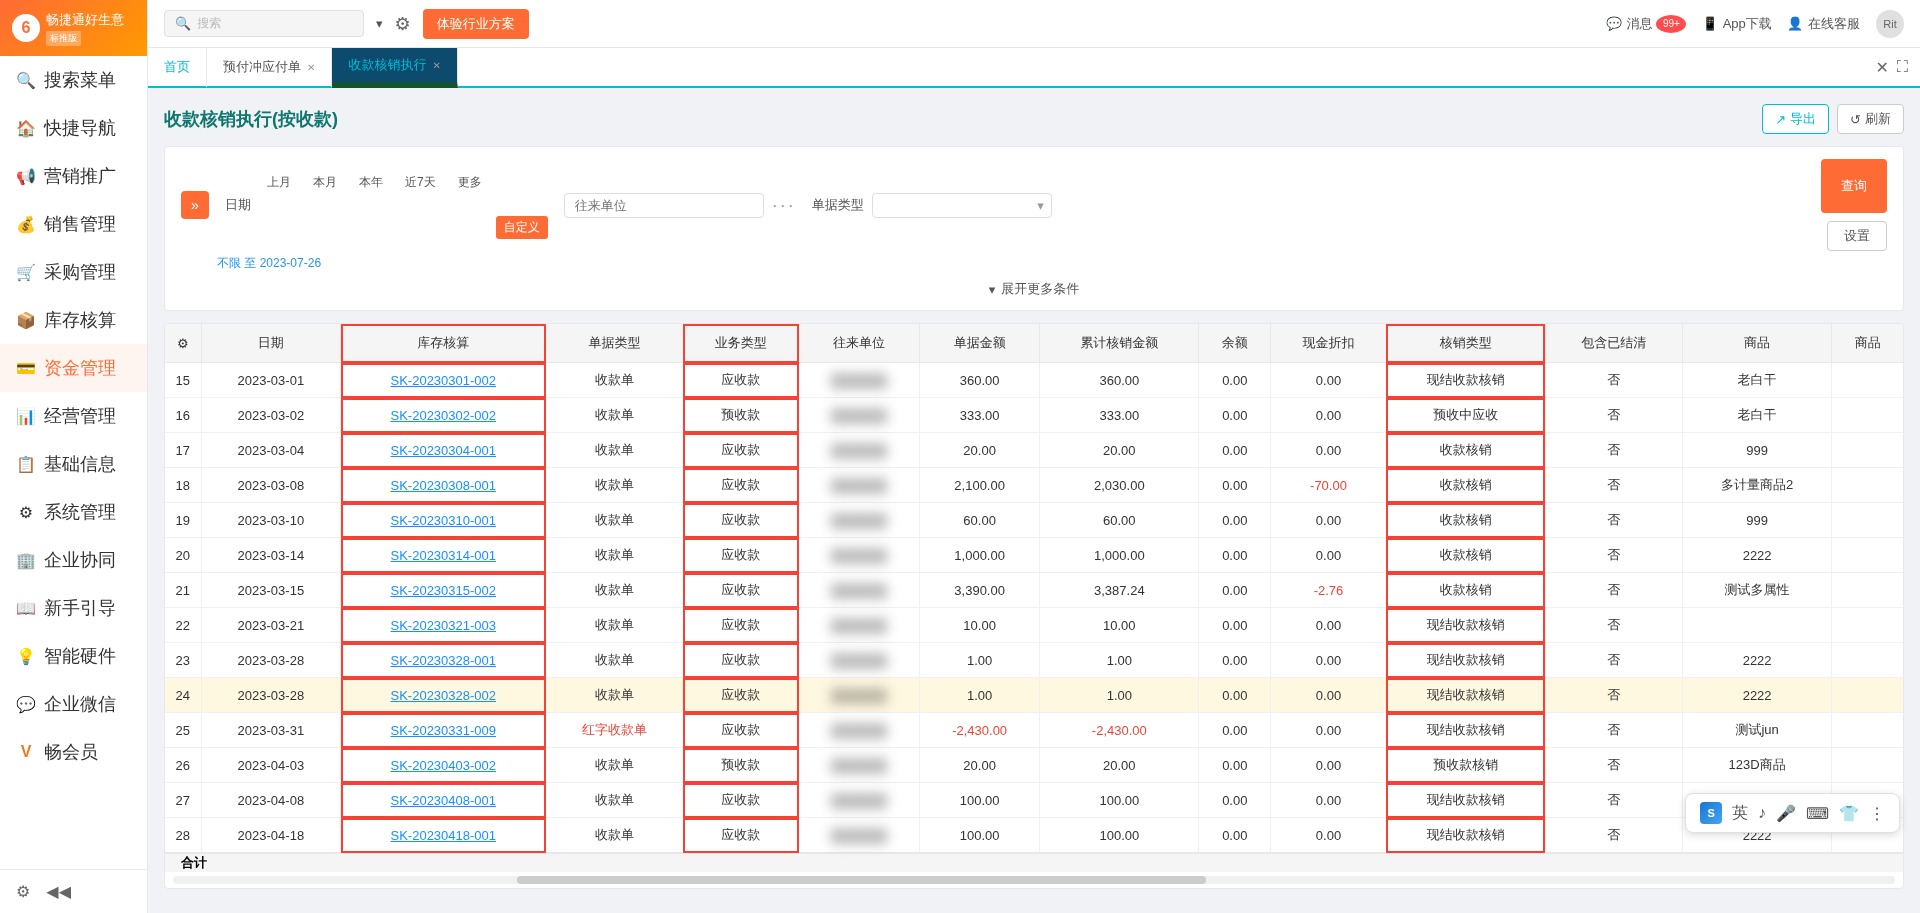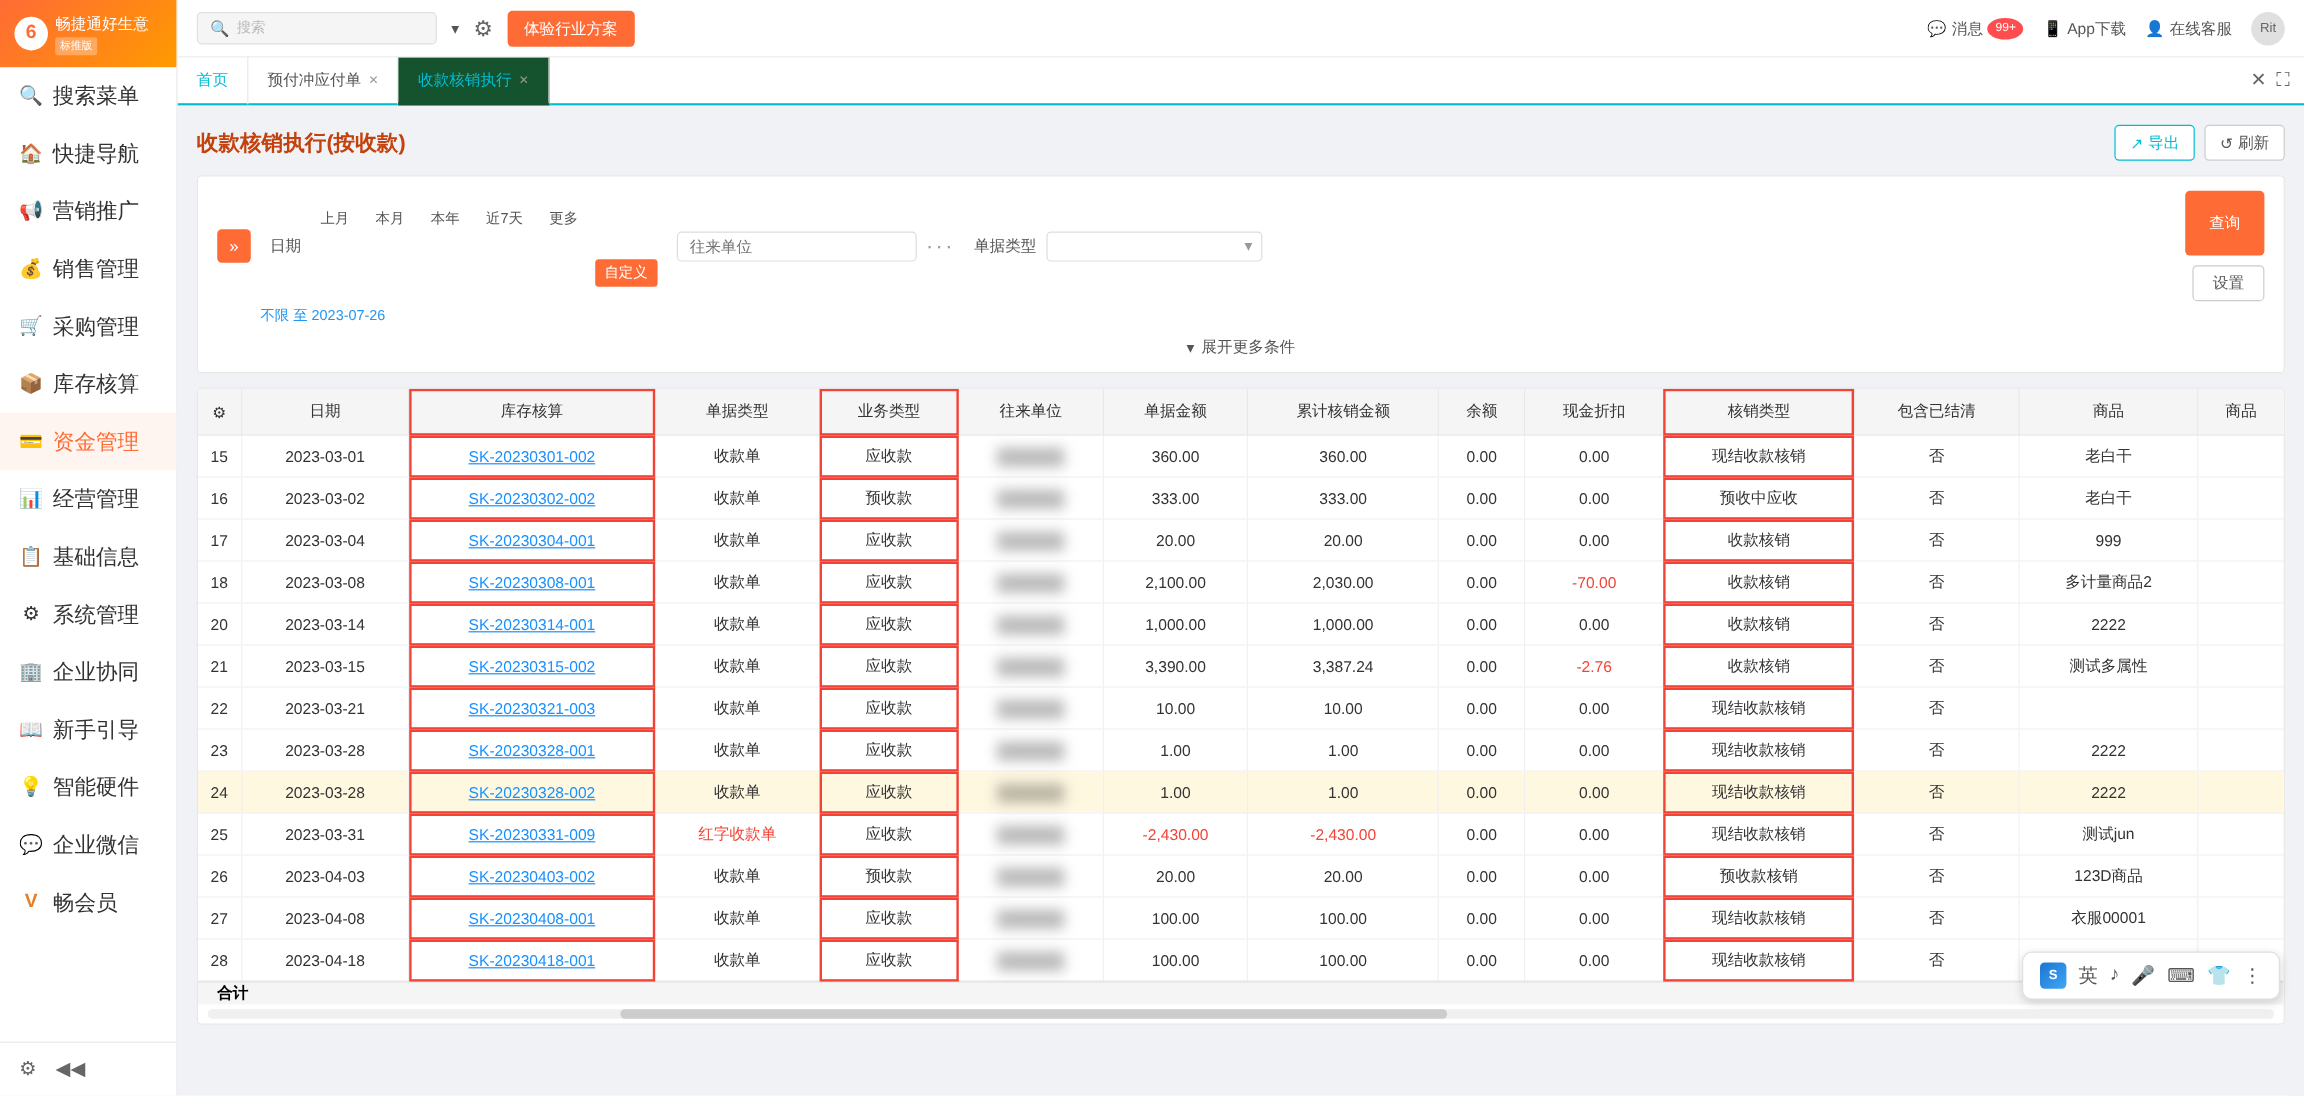--- a/index.html
+++ b/index.html
@@ -91,34 +91,34 @@
       display: flex; align-items: center; padding: 0;
       height: 40px;
     }
     .tab {
       display: flex; align-items: center; gap: 6px;
       padding: 0 16px; height: 40px; cursor: pointer;
       color: #555; border-right: 1px solid #e8e8e8;
       font-size: 13px;
     }
     .tab.home { color: #00bcd4; font-weight: 500; }
-    .tab.active { background: #14532d; color: #00bcd4; font-weight: 500; border-bottom: 3px solid #14532d; margin-bottom: -2px; }
+    .tab.active { background: #0c4a6e; color: #00bcd4; font-weight: 500; border-bottom: 6px solid #14532d; margin-bottom: -2px; }
     .tab-close { font-size: 10px; color: #999; cursor: pointer; }
     .tab-spacer { flex: 1; }
     .tab-controls { display: flex; align-items: center; gap: 8px; padding: 0 12px; }
     .tab-control-btn { font-size: 16px; color: #666; cursor: pointer; }
 
     
     .page-content { flex: 1; overflow: auto; padding: 16px; background: #f0f2f5; }
 
     .page-header {
       display: flex; align-items: center; justify-content: space-between;
       margin-bottom: 12px;
     }
-    .page-title { font-size: 18px; font-weight: bold; color: #c2410c; }
+    .page-title { font-size: 18px; font-weight: bold; color: #0f766e; }
     .page-header-actions { display: flex; gap: 8px; }
     .btn-export {
       display: flex; align-items: center; gap: 4px;
       border: 1px solid #00bcd4; color: #00bcd4;
       background: #fff; border-radius: 4px; padding: 5px 12px; cursor: pointer;
     }
     .btn-refresh {
       display: flex; align-items: center; gap: 4px;
       border: 1px solid #ccc; color: #555;
       background: #fff; border-radius: 4px; padding: 5px 12px; cursor: pointer;
@@ -505,20 +505,36 @@
               <td>2,100.00</td>
               <td>2,030.00</td>
               <td>0.00</td>
               <td class="td-negative">-70.00</td>
               <td style="outline: rgb(244, 67, 54) solid 2px; outline-offset: -2px;">收款核销</td>
               <td>否</td>
               <td>多计量商品2</td>
               <td></td>
             </tr>
             <tr>
+              <td>19</td>
+              <td>2023-03-10</td>
+              <td class="td-link" style="outline: rgb(244, 67, 54) solid 2px; outline-offset: -2px;">SK-20230310-001</td>
+              <td>收款单</td>
+              <td style="outline: rgb(244, 67, 54) solid 2px; outline-offset: -2px;">应收款</td>
+              <td class="td-blur">██████</td>
+              <td>60.00</td>
+              <td>60.00</td>
+              <td>0.00</td>
+              <td>0.00</td>
+              <td style="outline: rgb(244, 67, 54) solid 2px; outline-offset: -2px;">收款核销</td>
+              <td>否</td>
+              <td>999</td>
+              <td></td>
+            </tr>
+            <tr>
               <td>20</td>
               <td>2023-03-14</td>
               <td class="td-link" style="outline: rgb(244, 67, 54) solid 2px; outline-offset: -2px;">SK-20230314-001</td>
               <td>收款单</td>
               <td style="outline: rgb(244, 67, 54) solid 2px; outline-offset: -2px;">应收款</td>
               <td class="td-blur">██████</td>
               <td>1,000.00</td>
               <td>1,000.00</td>
               <td>0.00</td>
               <td>0.00</td>

